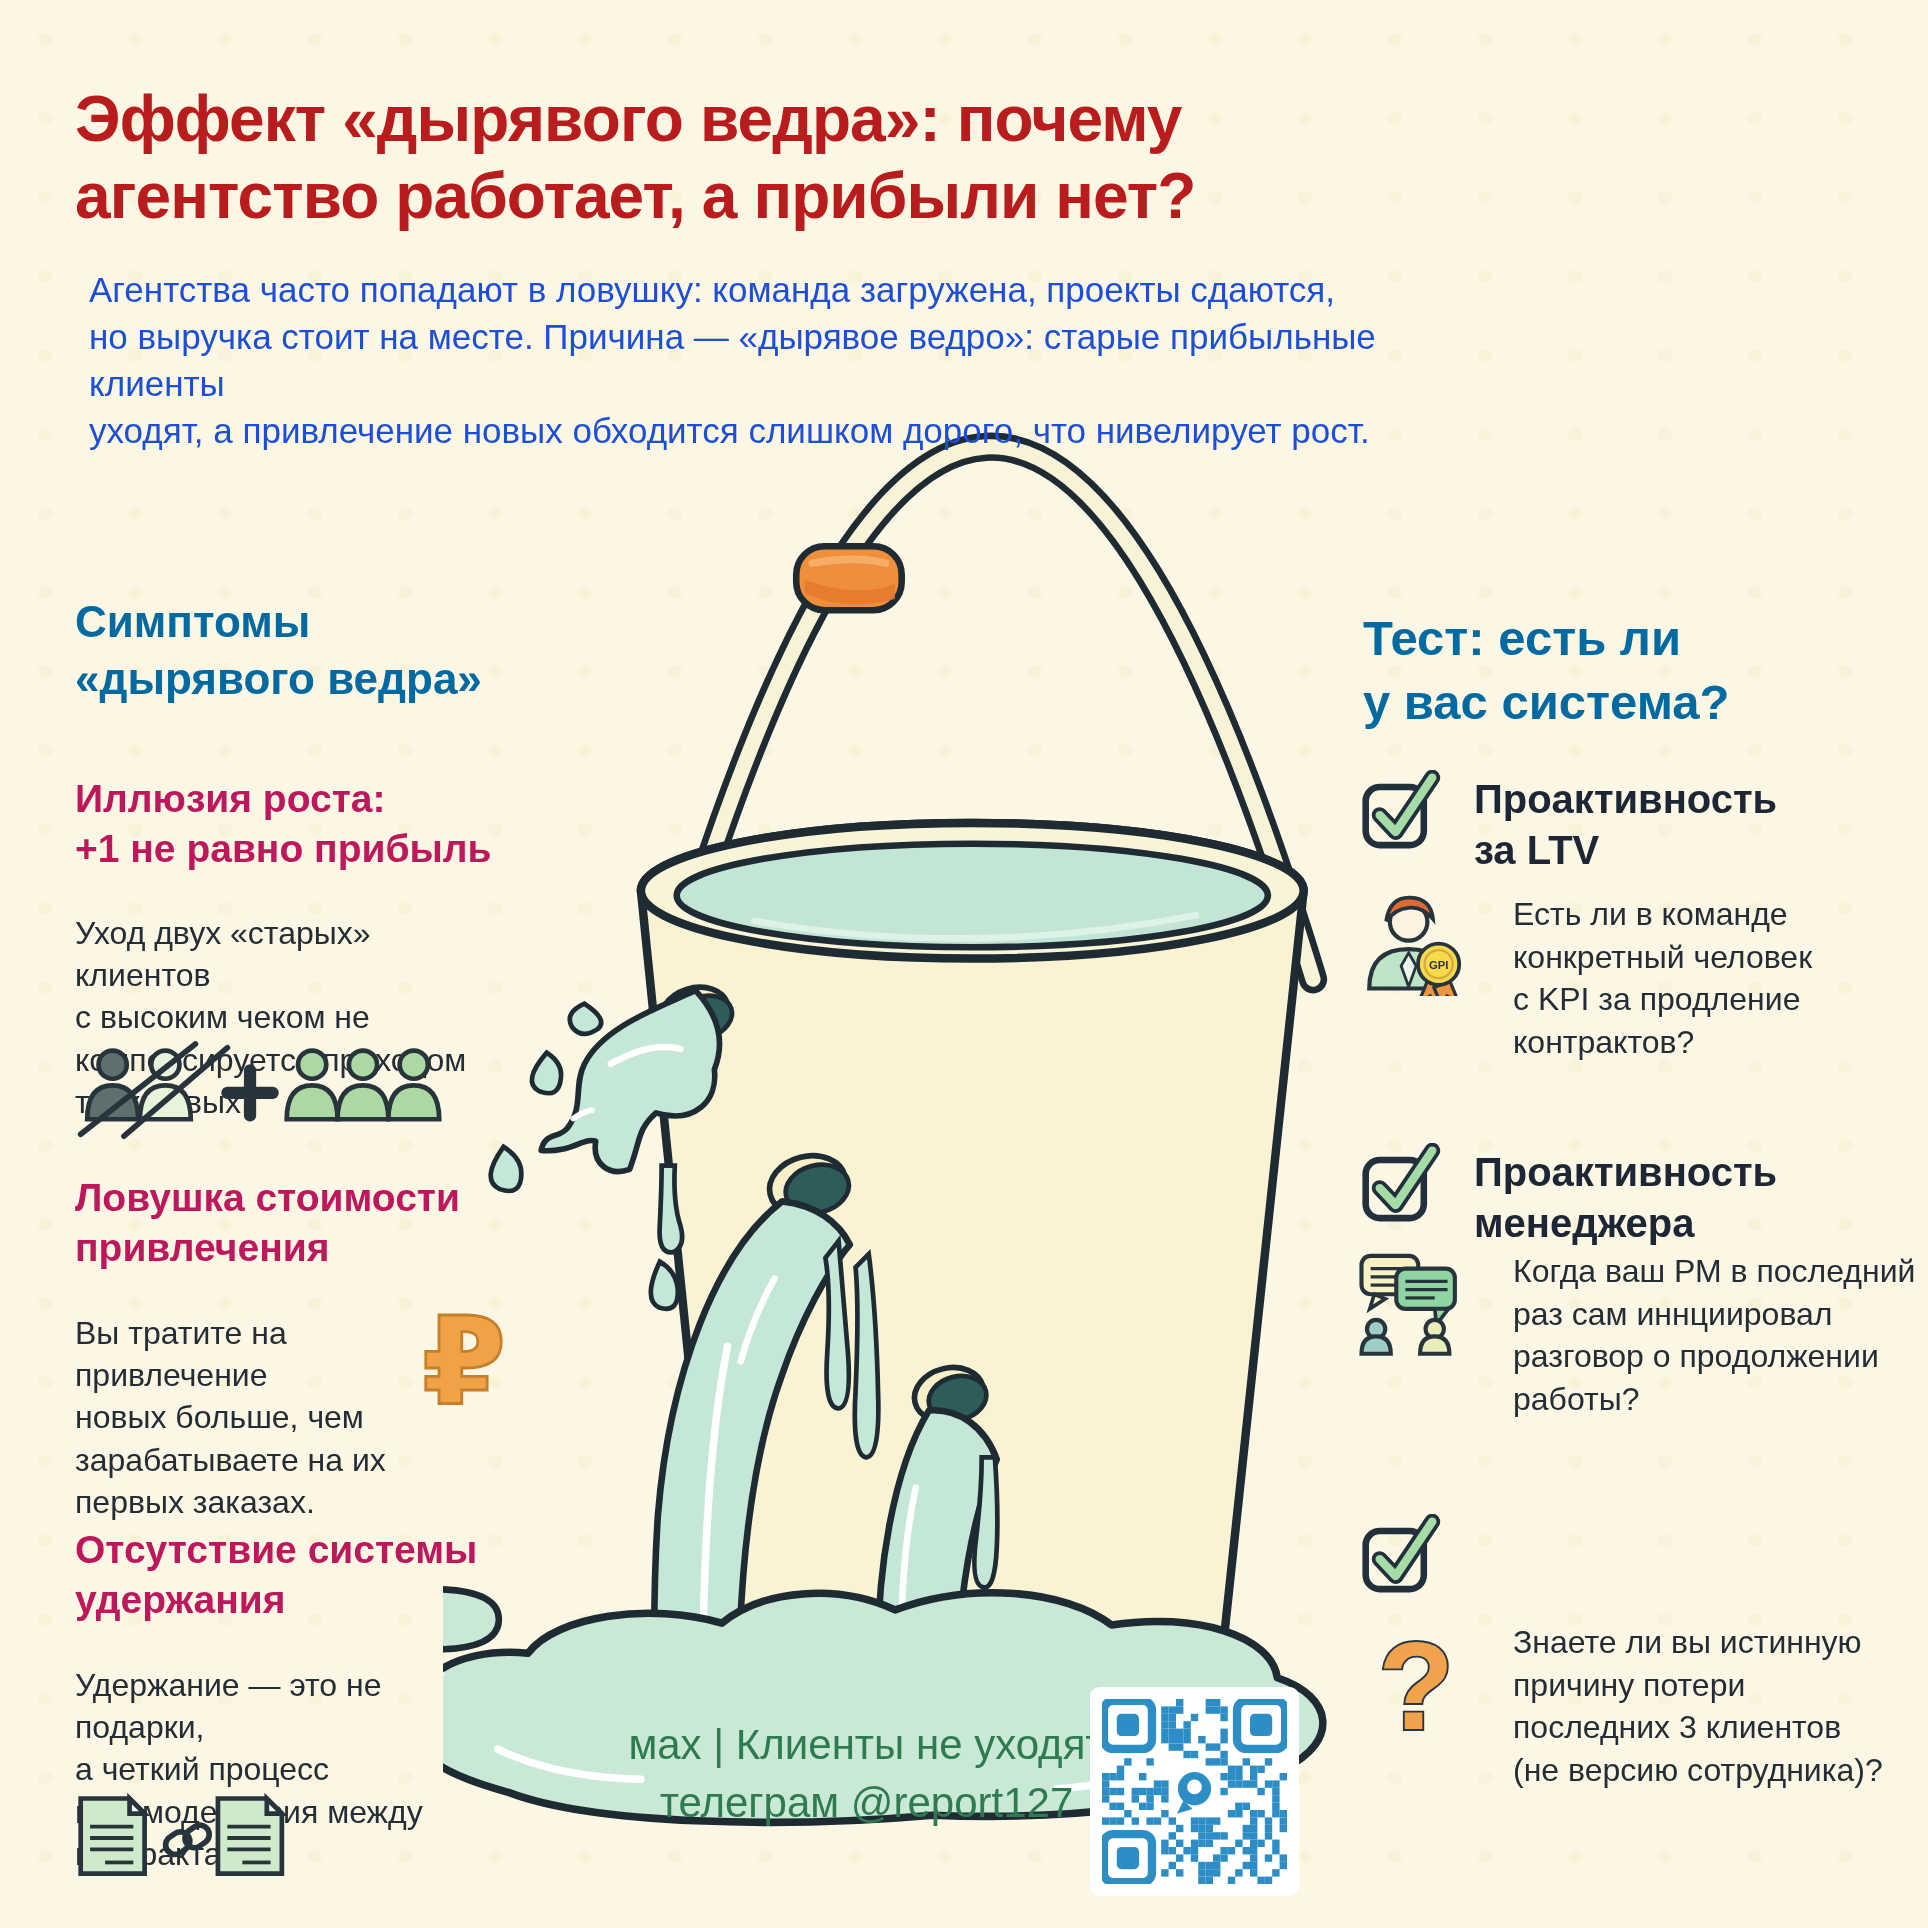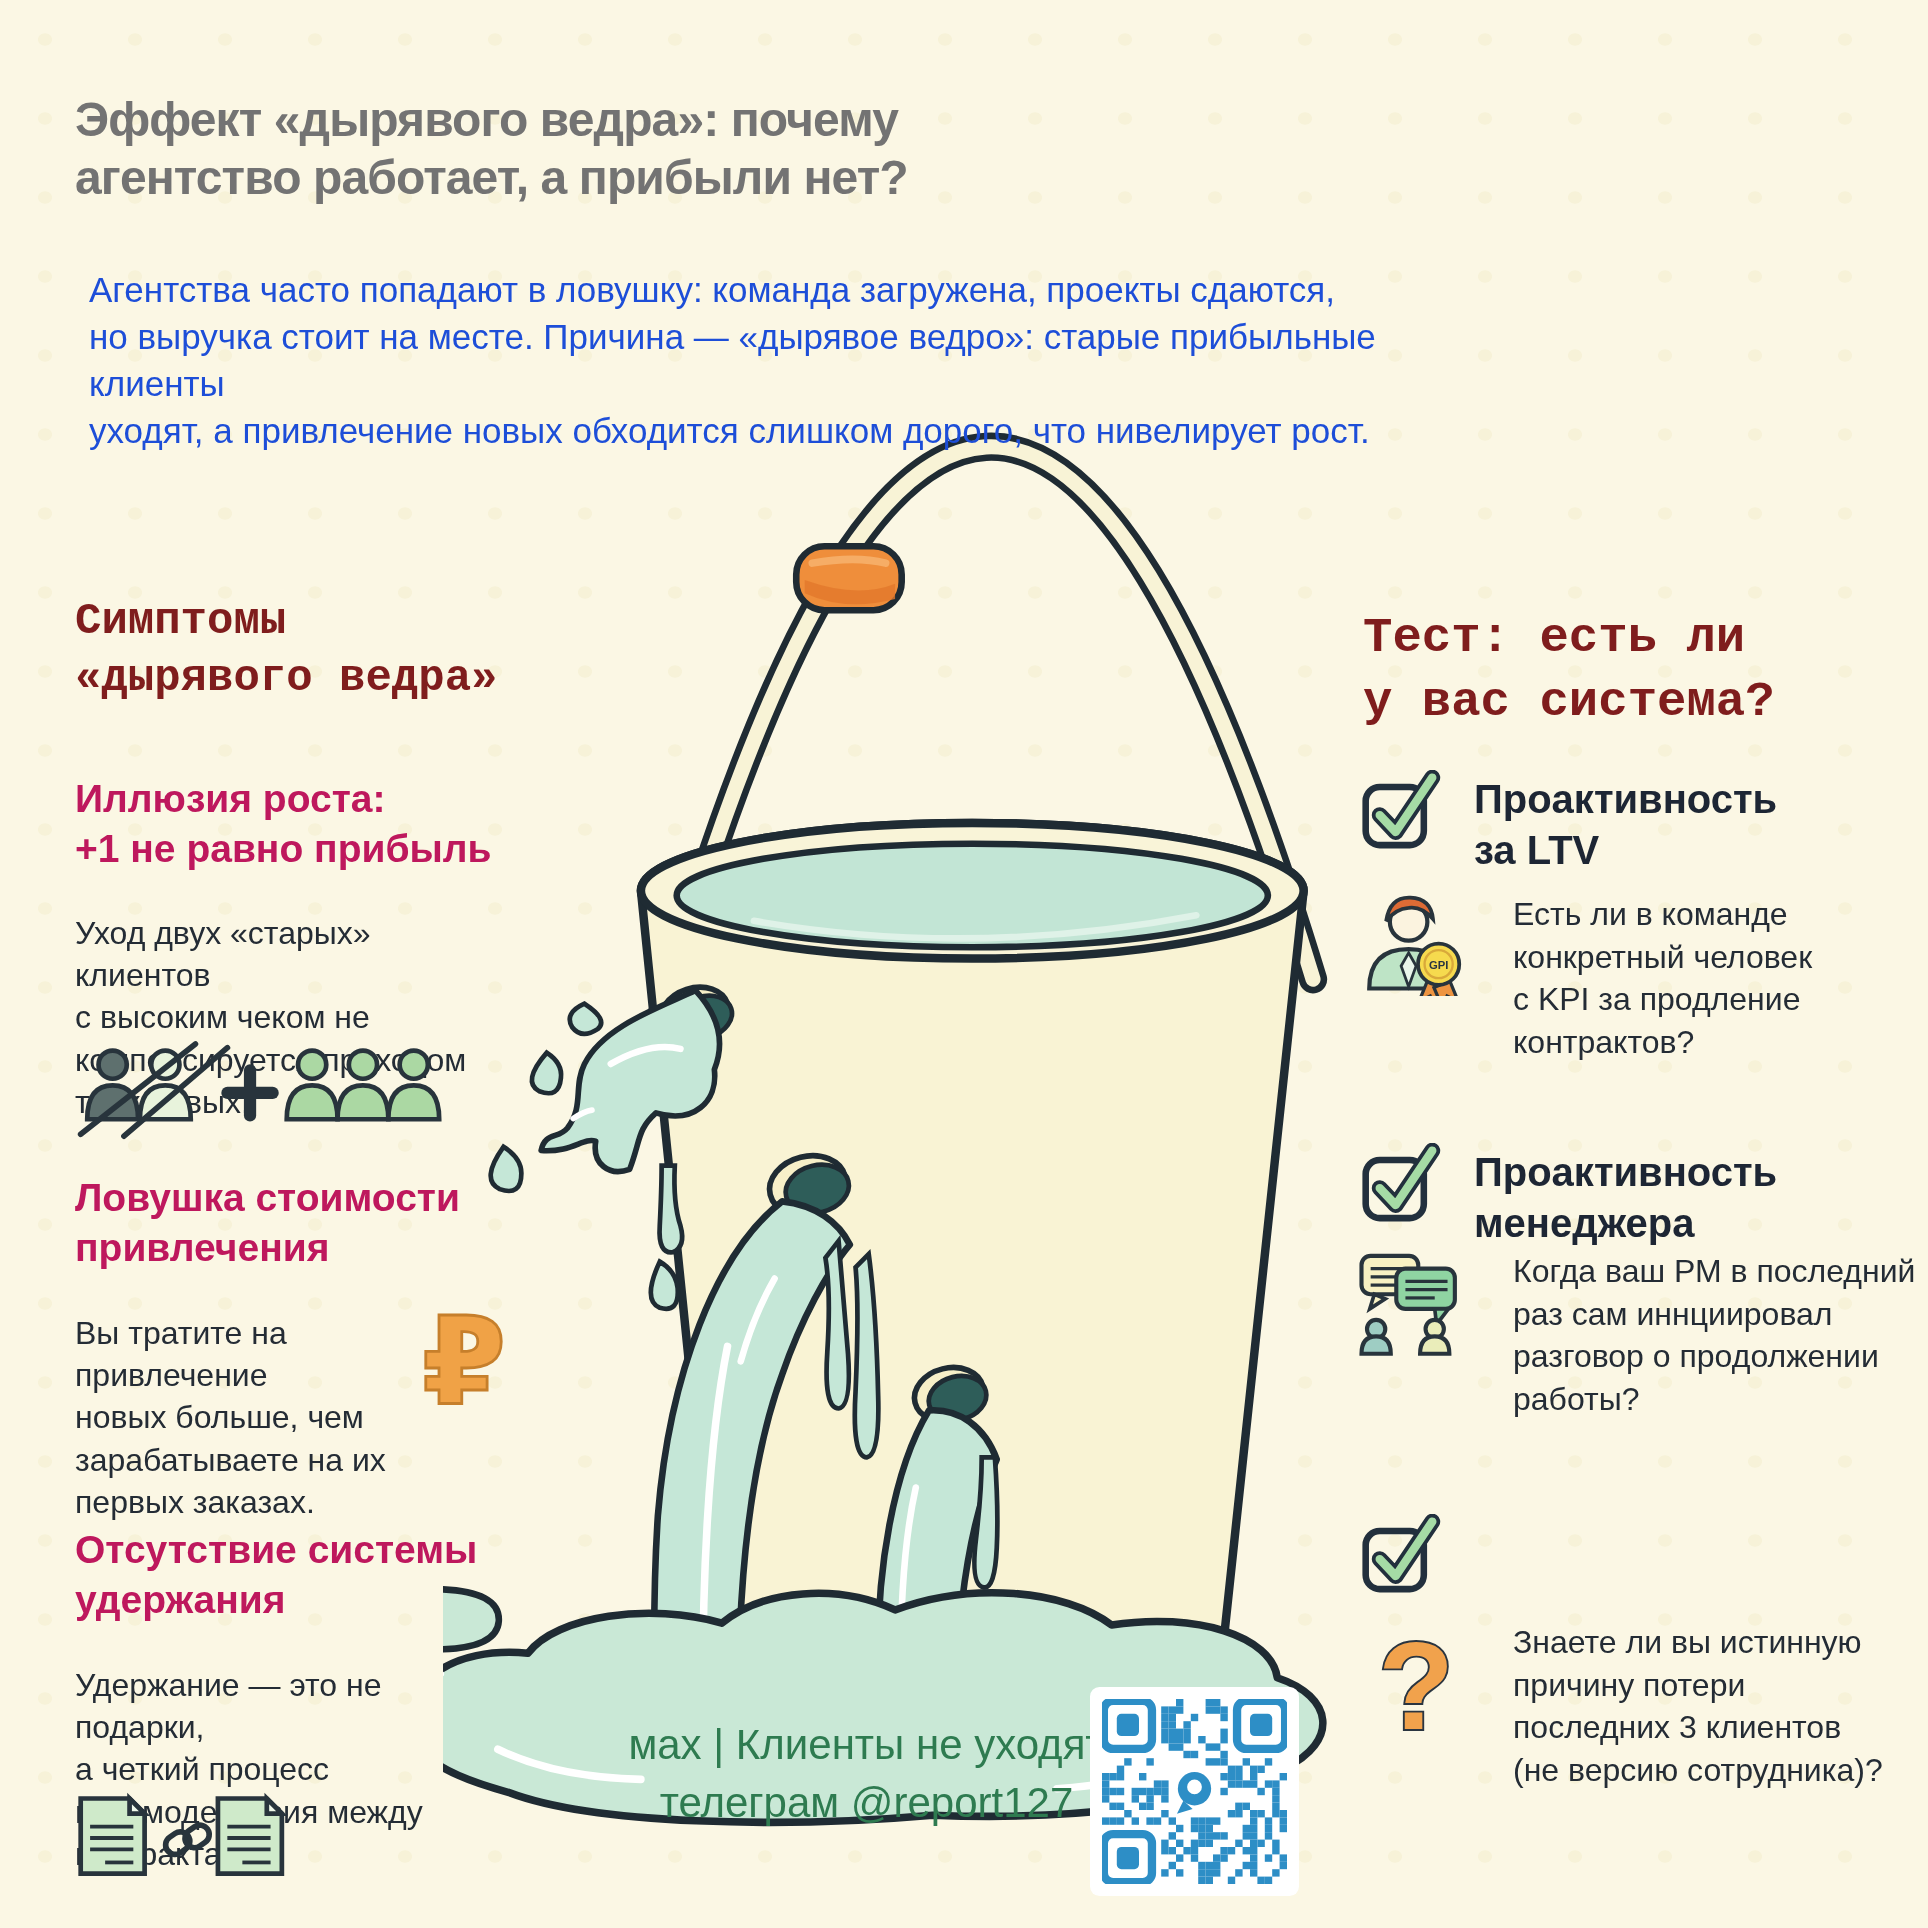--- a/index.html
+++ b/index.html
@@ -14,30 +14,30 @@
   .root::before{
     content:"";
     position:absolute;inset:0;
     background-image:radial-gradient(#f2ecca 6.6px, transparent 7.5px);
     background-size:90px 79px;
     opacity:.45;
     pointer-events:none;
   }
   .pre{white-space:pre-line;}
   .title{
-    position:absolute;left:75px;top:91px;width:1469px;
-    font-size:48px;line-height:1.2;font-weight:700;
-    color:#737373;letter-spacing:-0.9px;z-index:2;
+    position:absolute;left:75px;top:81px;width:1469px;
+    font-size:64px;line-height:1.2;font-weight:700;
+    color:#b91c1c;letter-spacing:-0.9px;z-index:2;
   }
   .intro{
     position:absolute;left:89px;top:267px;width:1431px;
     font-size:35px;line-height:1.34;color:#1d4ed8;z-index:2;
   }
   .col-head{
-    position:absolute;font-weight:700;color:#7f1d1d;z-index:2;font-family:Liberation Mono, monospace;
+    position:absolute;font-weight:700;color:#0369a1;z-index:2;
   }
   .left-head{left:75px;top:593px;font-size:44px;line-height:1.3;width:452px;}
   .right-head{left:1363px;top:607px;font-size:49px;line-height:1.3;width:508px;}
   .sec-title{
     position:absolute;left:75px;font-weight:700;color:#be185d;
     font-size:39px;line-height:1.28;z-index:2;width:433px;
   }
   .sec-body{
     position:absolute;left:75px;font-size:32px;line-height:1.32;
     color:#242c35;z-index:2;width:414px;margin-top:16px;

